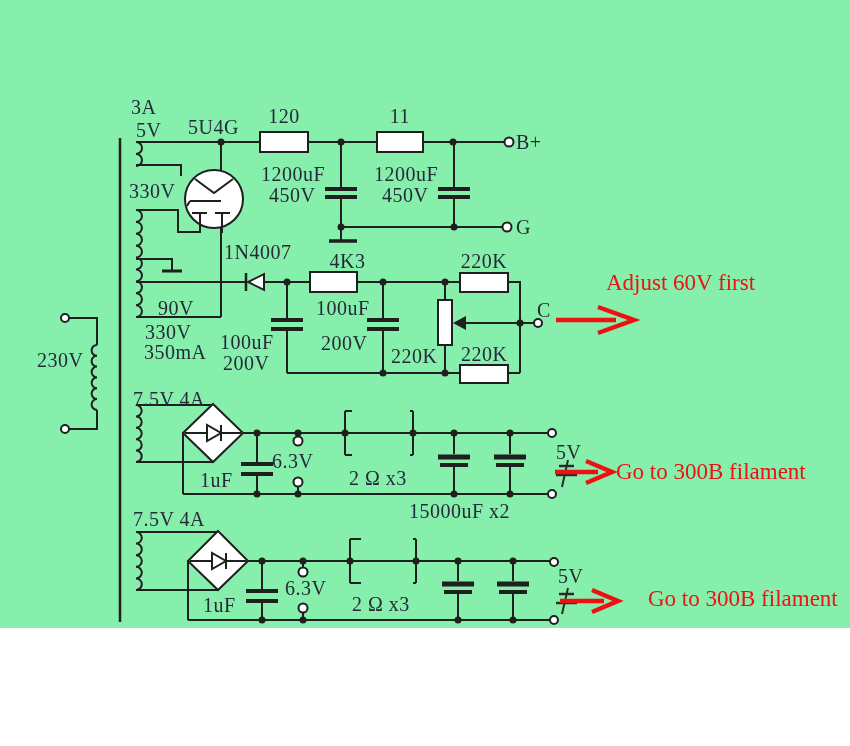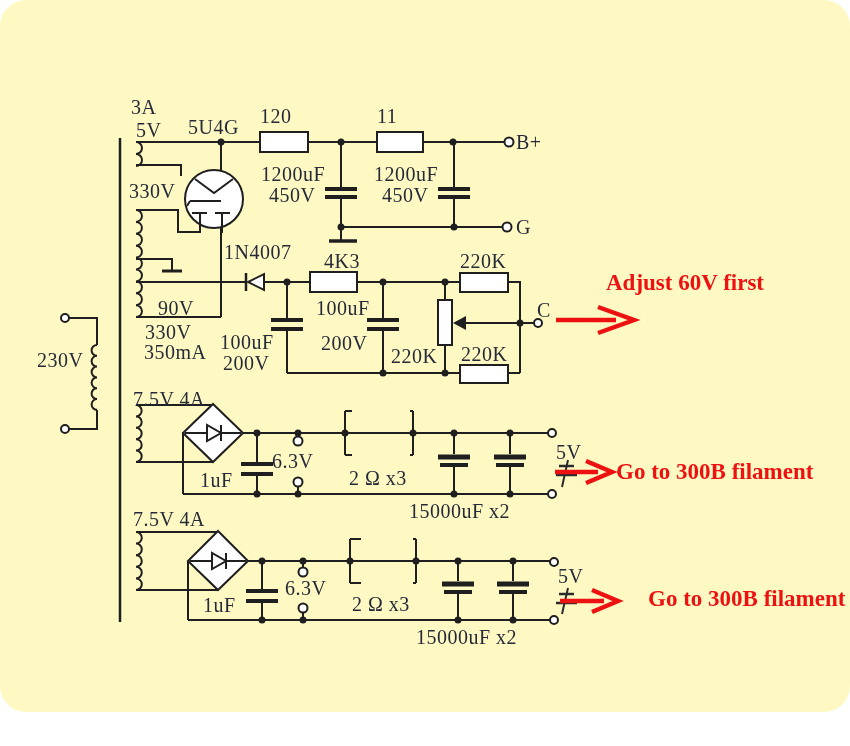--- a/index.html
+++ b/index.html
@@ -1,22 +1,22 @@
 <!DOCTYPE html>
 <html><head>
 <meta charset="utf-8">
 <style>
   html,body{margin:0;padding:0;background:#fff;}
-  .canvas{position:relative;width:850px;height:712px;background:#fef9c3;overflow:hidden;
-          font-family:"Liberation Serif","DejaVu Serif",serif;border-radius:26px;}
+  .canvas{position:relative;width:850px;height:628px;background:#86efac;overflow:hidden;
+          font-family:"Liberation Serif","DejaVu Serif",serif;}
   .art{position:absolute;left:0;top:0;}
   .lbl{position:absolute;font-size:20px;color:#252a38;letter-spacing:.5px;
        white-space:nowrap;line-height:1;}
-  .ctr{}
-  .red{position:absolute;font-weight:bold;font-size:23px;color:#ed1111;
+  .ctr{text-align:center;}
+  .red{position:absolute;font-weight:normal;font-size:23px;color:#ed1111;
        letter-spacing:0;white-space:nowrap;line-height:1;}
 </style>
 </head>
 <body>
 
 <div class="canvas">
 
 <svg class="art" width="850" height="746" viewBox="0 0 850 746">
 
   <g stroke="#1f1f1f" stroke-width="2" fill="none">

